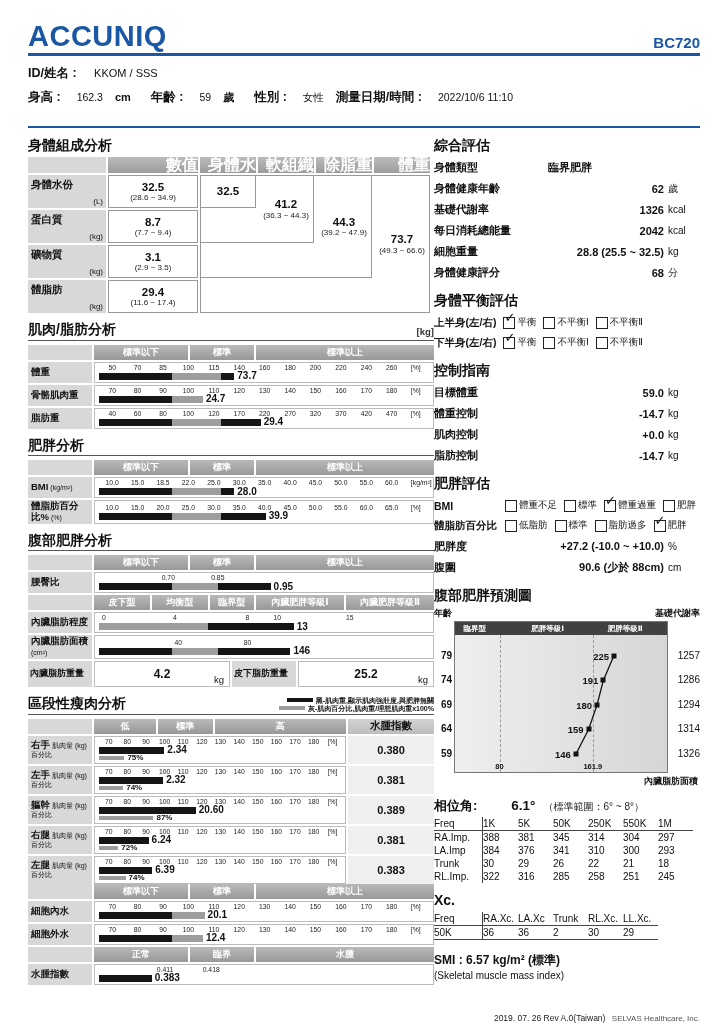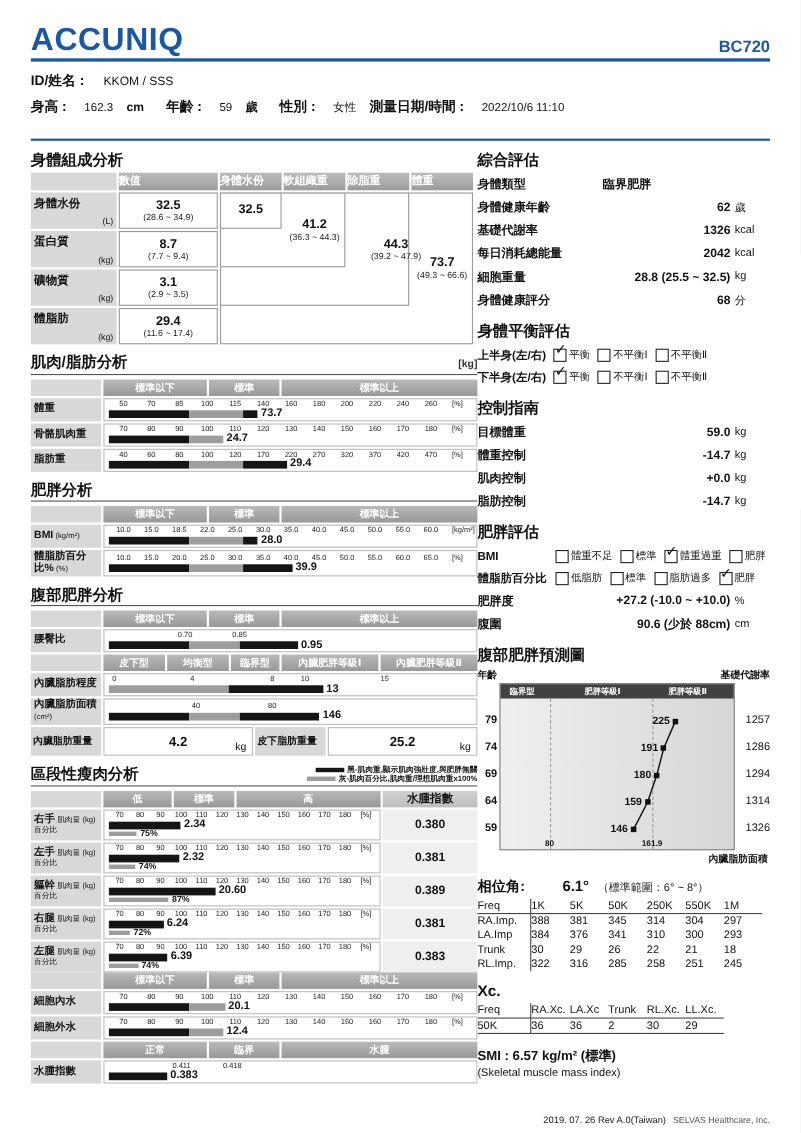--- a/index.html
+++ b/index.html
@@ -24,21 +24,21 @@
   .col-right{flex:1;min-width:0}
   h2{font-size:14px;font-weight:bold;margin:9px 0 4px;display:flex;
      justify-content:space-between;align-items:flex-end;line-height:1.1}
   h2.ul{border-bottom:1px solid #555;padding-bottom:2px}
   h2 .tag{font-size:9.5px;font-weight:bold;color:#333}
   .col-right h2{margin:10px 0 4px}
   
   .bc-hrow{display:flex;gap:2px;margin-bottom:2px}
   .bc-corner{width:78px;background:#d8d8d8}
   .bc-h{background:linear-gradient(#bcbcbc,#9b9b9b);color:#fff;font-weight:bold;
-        font-size:10px;text-align:left;line-height:16px;height:16px;width:56px}
+        font-size:16px;text-align:right;line-height:16px;height:16px;width:56px}
   .bc-h.wide{width:90px}
   .bc-body{display:flex;gap:2px}
   .bc-left{width:170px;display:flex;flex-direction:column;gap:2px}
   .bc-row{display:flex;gap:2px;height:33px}
   .bc-label{width:78px;background:#d8d8d8;position:relative;font-size:10.5px;
             font-weight:bold;padding:3px 3px 0;box-sizing:border-box}
   .bc-label .u{position:absolute;right:3px;bottom:2px;font-size:8px;font-weight:normal}
   .bc-val{width:90px;border:1px solid #999;display:flex;flex-direction:column;
           align-items:center;justify-content:center;box-sizing:border-box;background:#fff}
   .v{font-size:11.5px;font-weight:bold;line-height:1.15}
@@ -204,21 +204,21 @@
                   </div>
                 </div>
               </div>
               <div class="bc-stair">
                 <div class="bc-box" style="width: 230px; height: 138px;"></div>
                 <div class="bc-box-txt" style="left: 174px; width: 56px; height: 138px;">
                   <div class="v">73.7</div>
                   <div class="r">(49.3 ~ 66.6)</div>
                 </div>
                 <div class="bc-box" style="width: 172px; height: 103px;"></div>
-                <div class="bc-box-txt" style="left: 132px; width: 56px; height: 103px;">
+                <div class="bc-box-txt" style="left: 116px; width: 56px; height: 103px;">
                   <div class="v">44.3</div>
                   <div class="r">(39.2 ~ 47.9)</div>
                 </div>
                 <div class="bc-box" style="width: 114px; height: 68px;"></div>
                 <div class="bc-box-txt" style="left: 58px; width: 56px; height: 68px;">
                   <div class="v">41.2</div>
                   <div class="r">(36.3 ~ 44.3)</div>
                 </div>
                 <div class="bc-box" style="width: 56px; height: 33px;"></div>
                 <div class="bc-box-txt" style="left: 0px; width: 56px; height: 33px;">

